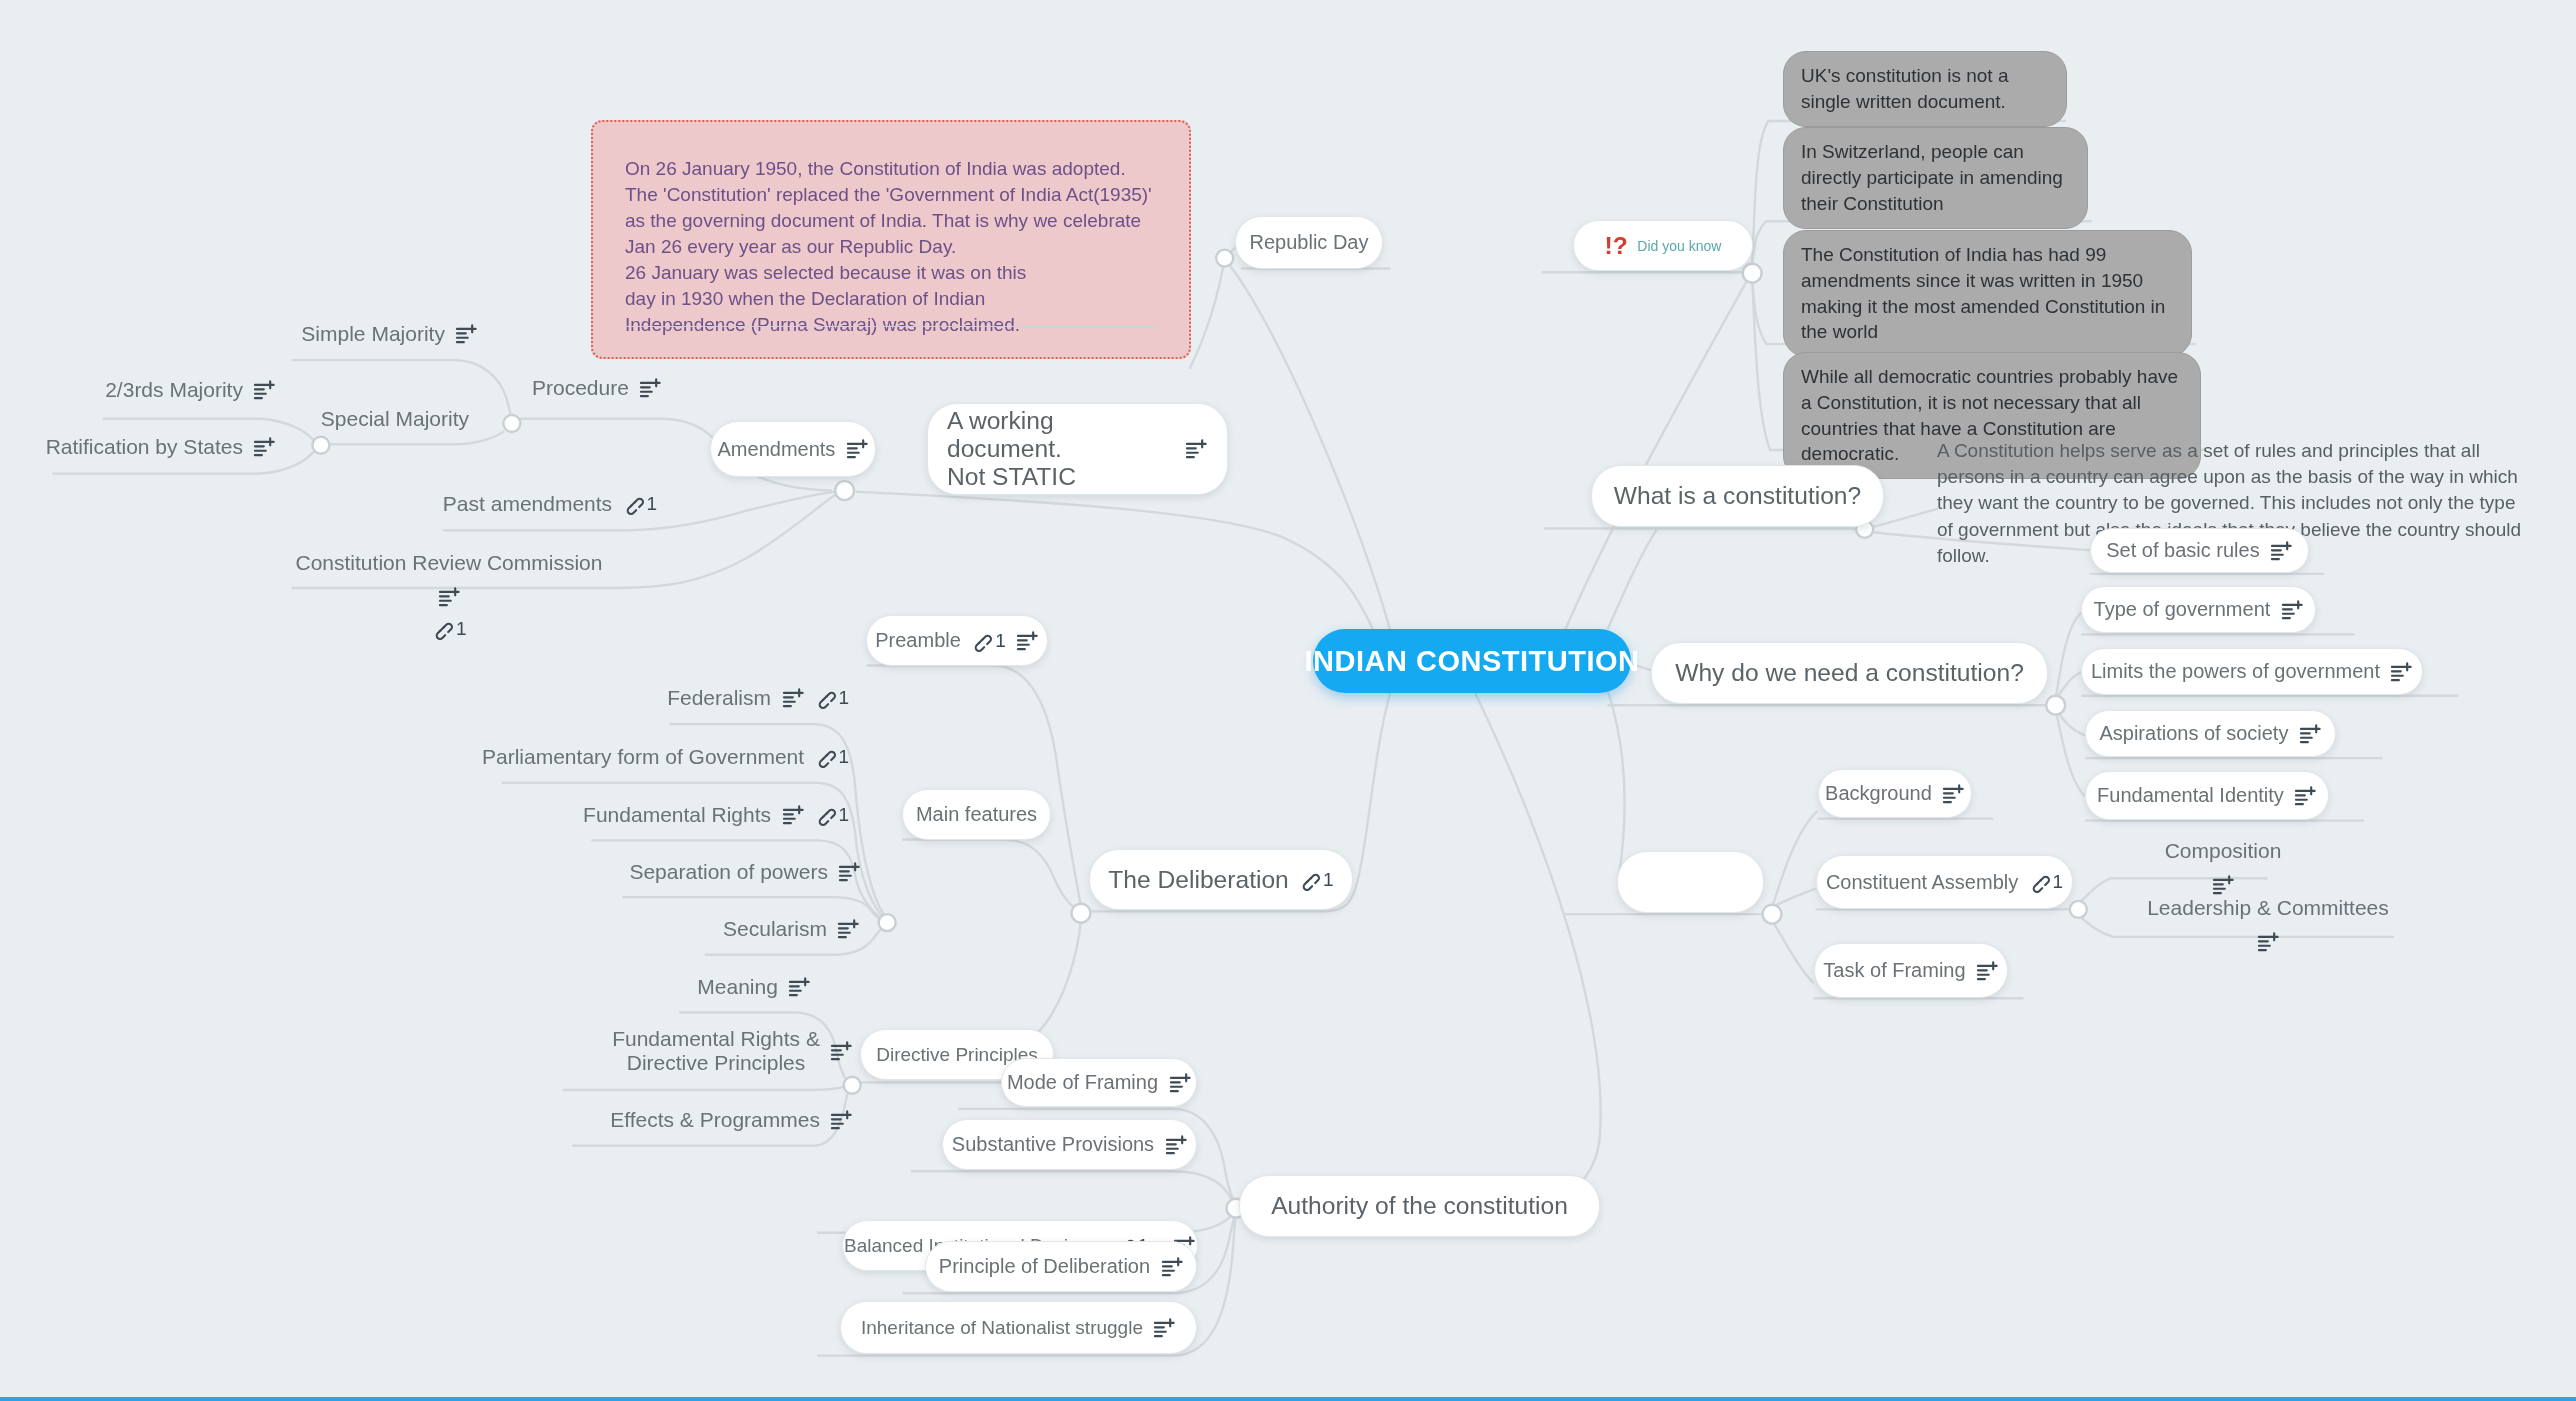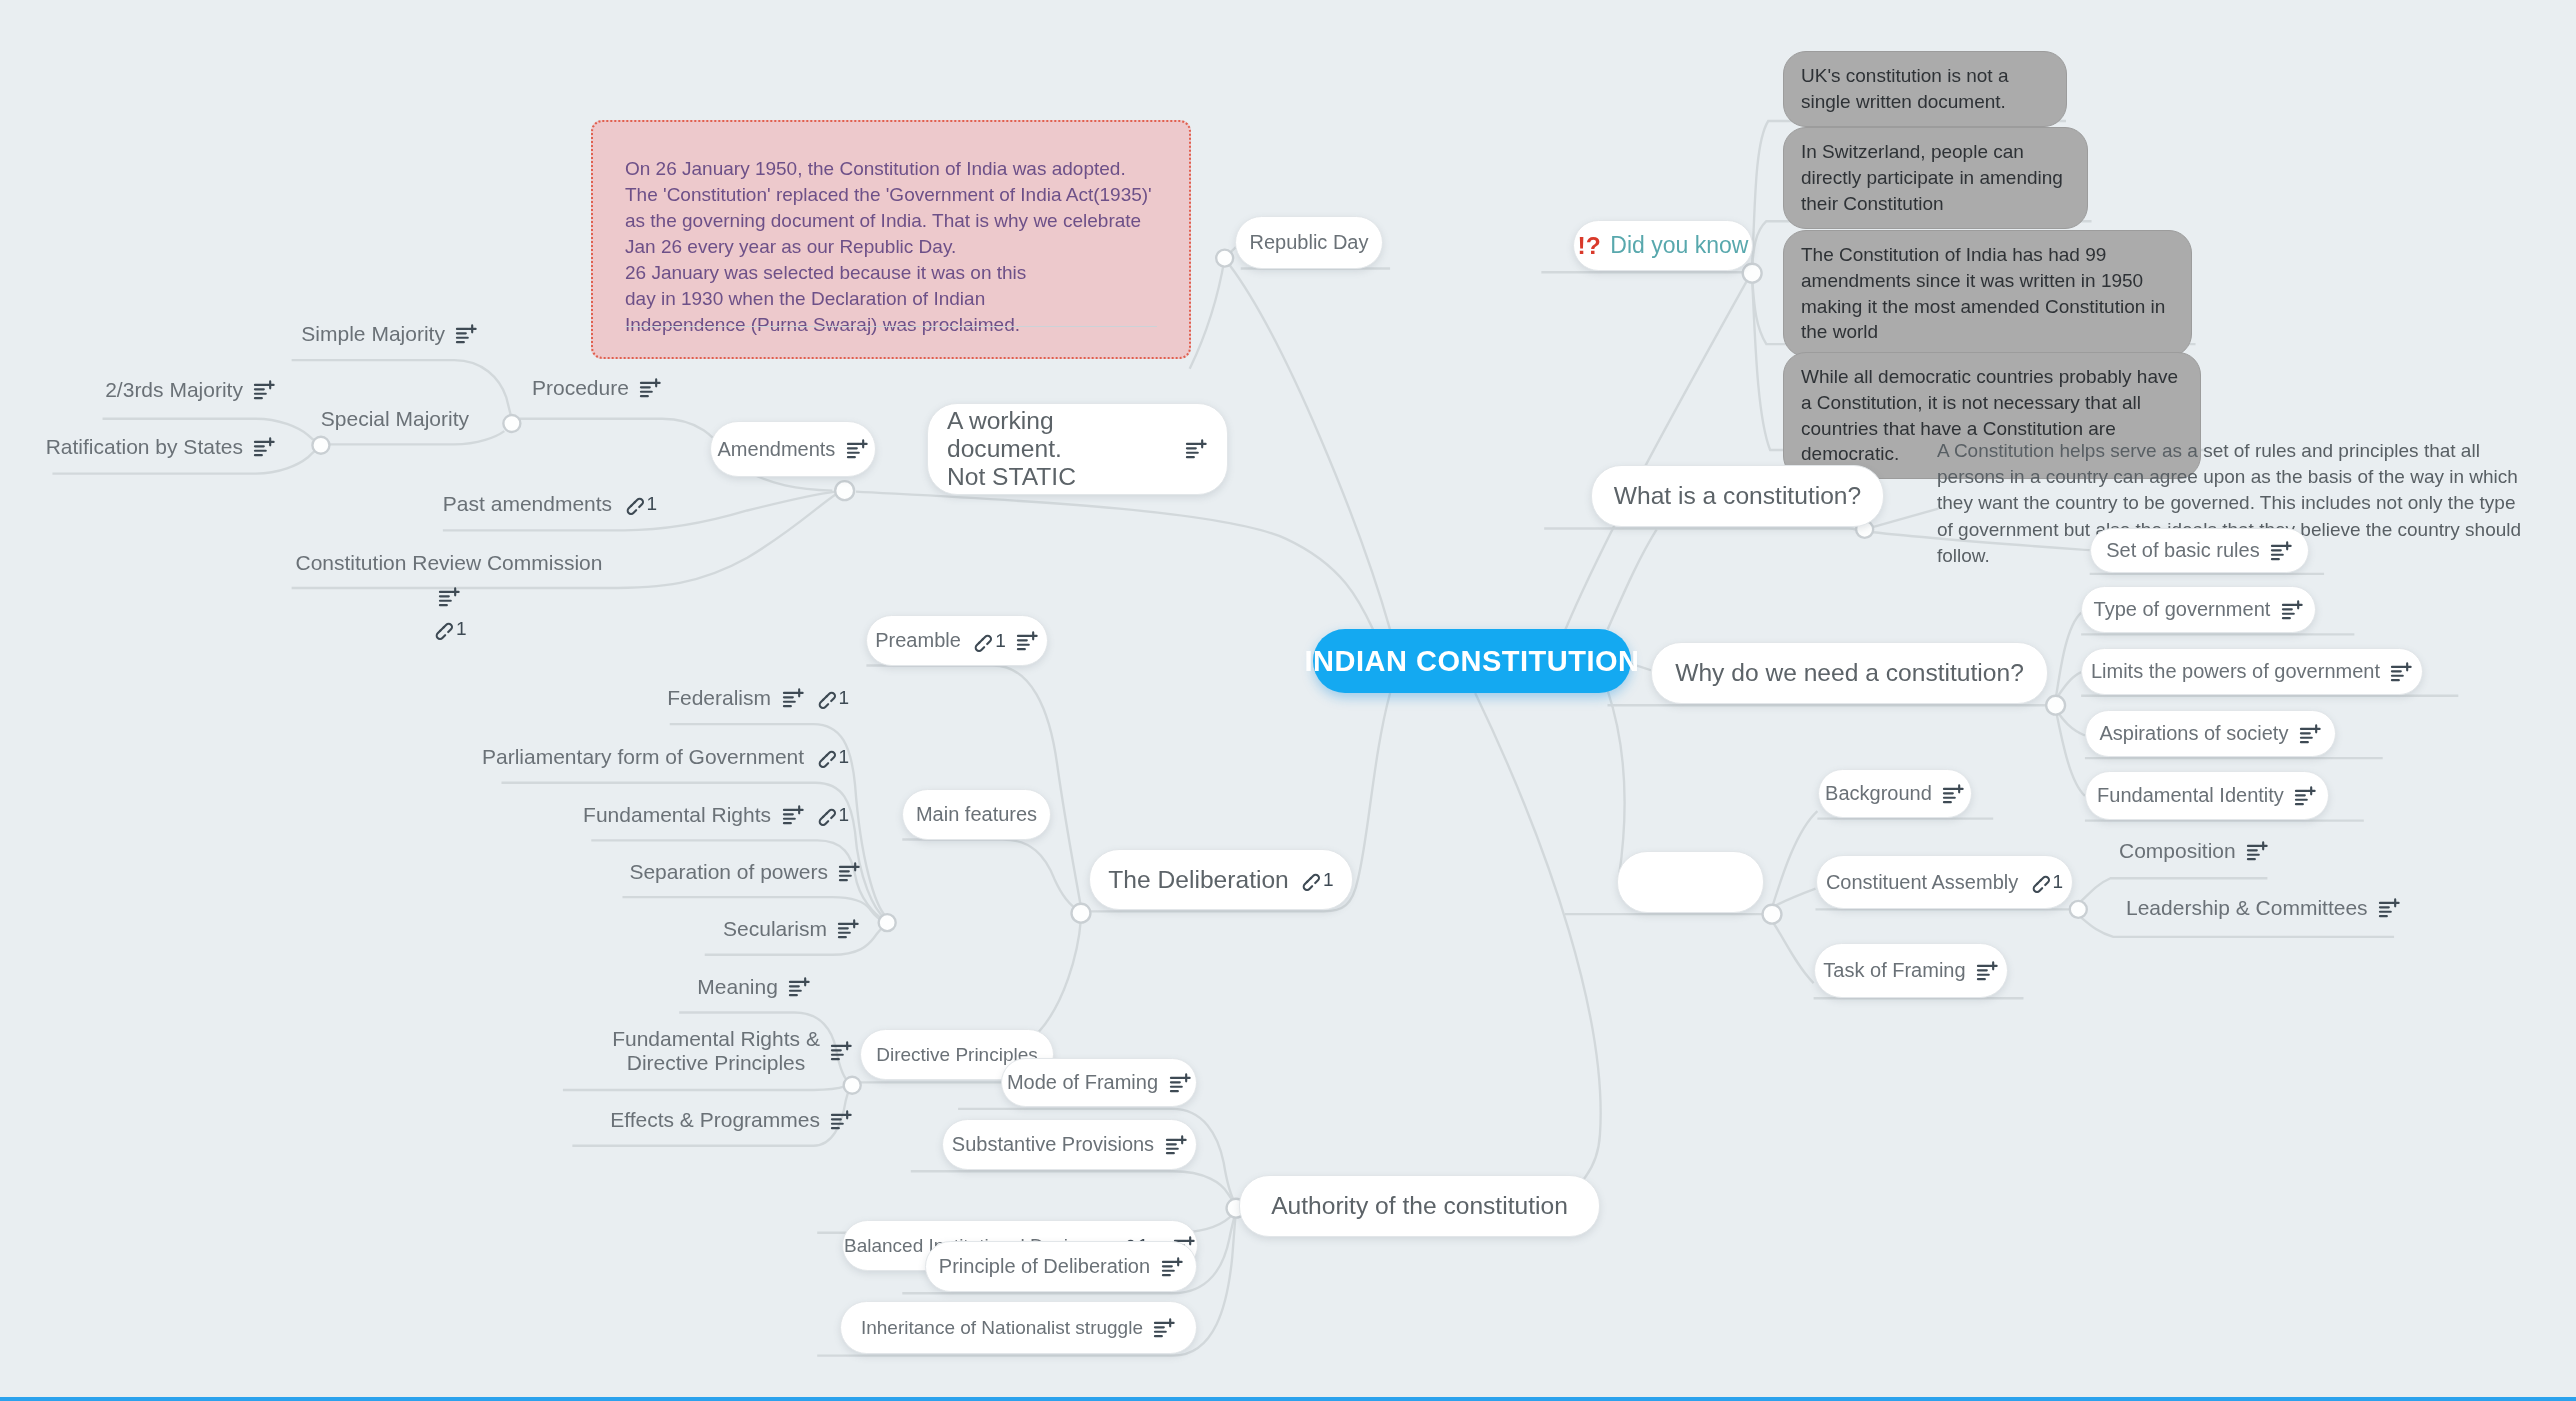--- a/index.html
+++ b/index.html
@@ -23,42 +23,42 @@
   }
   .lvl1{font-size:24.6px;color:#5C6368;justify-content:center;}
   .sm20{font-size:19px;}
   .center-pill{
     background:#14A9F1;border-radius:36px;color:#FFFFFF;
     font-weight:bold;font-size:29px;letter-spacing:0.5px;
     box-shadow:0 4.7px 11.3px rgba(20,140,220,.35);
     border:none;
   }
   .txtnode{font-size:21px;justify-content:flex-end;}
-  .txtnode.start{justify-content:flex-start;}
+  .txtnode.start{justify-content:flex-start;flex-direction:column;}
   .ml{white-space:pre-line;text-align:left;}
   .mlc{white-space:pre-line;text-align:center;}
   .gnote{
     position:absolute;box-sizing:border-box;
     background:#ABABAB;border:0.9px solid #9C9C9C;border-radius:23px;
     color:#2E3236;font-size:19px;line-height:1.35;padding:11.3px 17px;
   }
   .pnote{
     position:absolute;box-sizing:border-box;
     background:#EDC9CC;border:2.8px dotted #E0604F;border-radius:11.3px;
     color:#6D5088;font-size:19px;line-height:1.37;padding:8px 32px;
     white-space:pre-line;
   }
   .pnote .divider{position:absolute;left:32px;right:32px;bottom:30px;border-top:1.9px solid #CBD3D8;}
   .para{position:absolute;color:#585F64;font-size:19px;line-height:1.38;}
   .ni{width:23.6px;height:23.6px;flex:0 0 auto;}
   .li{width:22px;height:22px;flex:0 0 auto;}
   .linkwrap{display:flex;align-items:center;gap:2.8px;flex:0 0 auto;}
   .cnt{font-size:19px;color:#3E4A54;}
   .dyk-icon{color:#D93A2B;font-weight:bold;font-size:24.6px;}
-  .dyk-label{color:#58A8AD;font-size:23px;}
+  .dyk-label{color:#58A8AD;font-size:14px;}
   .edge-accent{position:absolute;left:0;bottom:0;width:2576px;height:3.8px;background:#2BA2ED;}
 </style>
 </head>
 <body>
 
 <svg width="0" height="0" style="position:absolute">
   <defs>
     <g id="i-note" stroke="#3E4A54" stroke-width="2.2" stroke-linecap="round" fill="none">
       <path d="M3 7h11M3 11.5h9M3 16h11M3 20.5h7"></path>
       <path d="M18.5 3.5v7M15 7h7"></path>

